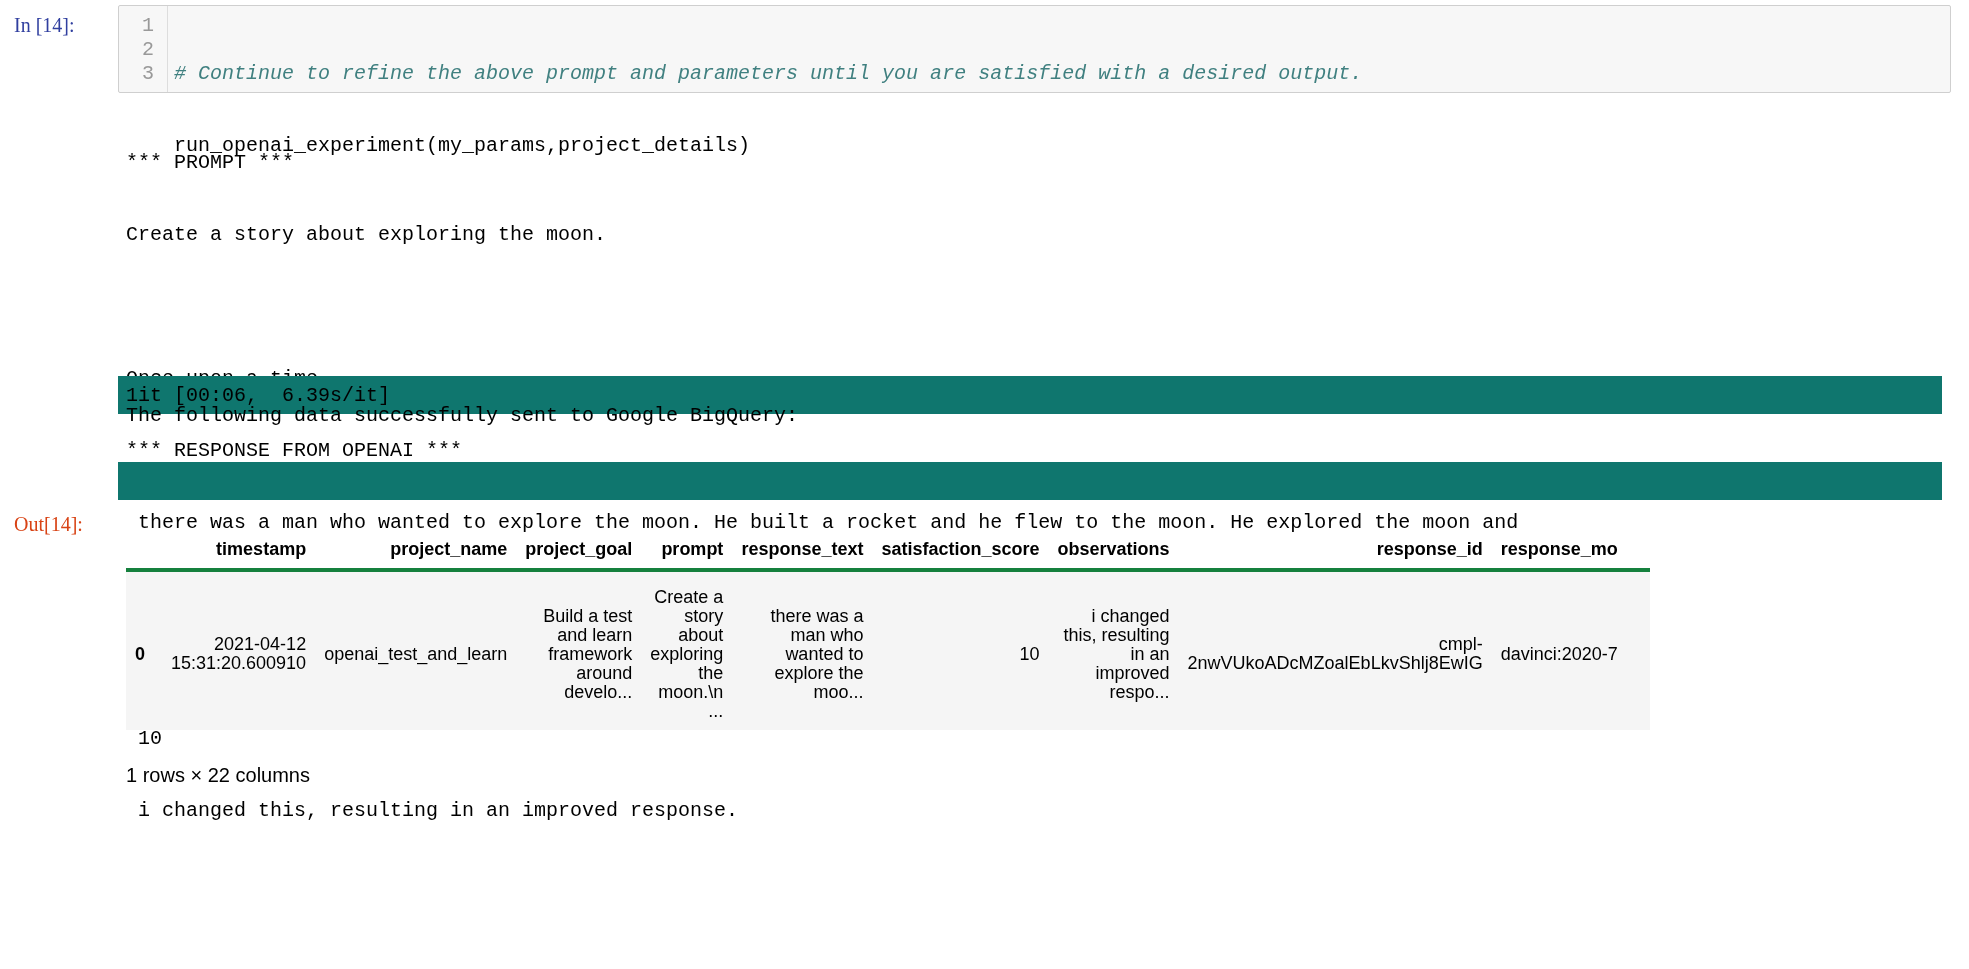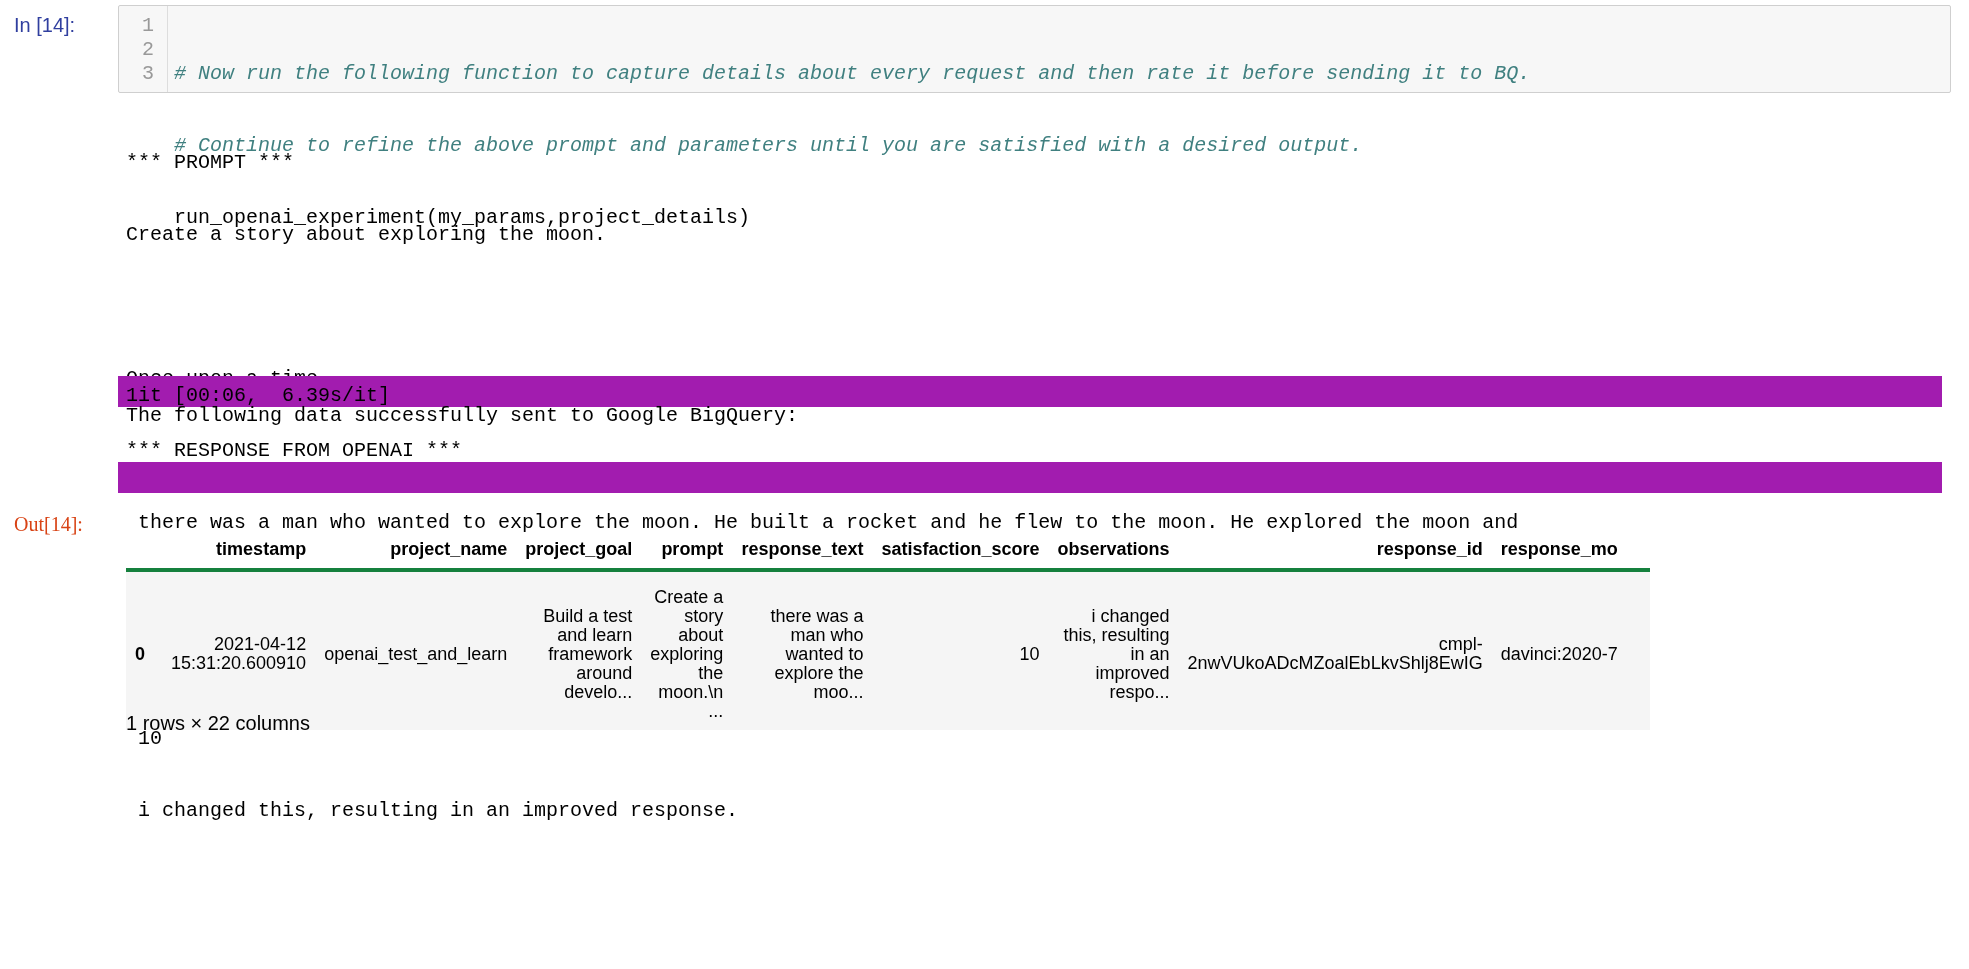--- a/index.html
+++ b/index.html
@@ -1,47 +1,46 @@
 <!DOCTYPE html>
 <html><head>
 <meta charset="utf-8">
 <style>
   html, body { margin:0; padding:0; background:#ffffff; }
   body { width:1969px; height:969px; position:relative; overflow:hidden; font-family:"Liberation Sans", sans-serif; }
-  .prompt-in { position:absolute; left:14px; top:13px; width:100px; font-family:Liberation Sans, sans-serif; font-size:20px; line-height:24px; color:#303f9f; }
+  .prompt-in { position:absolute; left:14px; top:13px; width:100px; font-family:Liberation Serif, serif; font-size:20px; line-height:24px; color:#303f9f; }
   .prompt-out { position:absolute; left:14px; top:512px; width:110px; font-family:Liberation Serif, serif; font-size:20px; line-height:24px; color:#d84315; }
   .code-cell { position:absolute; left:118px; top:5px; width:1833px; height:88px; background:#f7f7f7; border:1px solid #cfcfcf; border-radius:2px; box-sizing:border-box; }
   .gutter { position:absolute; left:0; top:0; width:49px; height:100%; border-right:1px solid #dddddd; box-sizing:border-box; }
   .gutter .ln { position:absolute; right:13px; font-family:"Liberation Mono", monospace; font-size:20px; line-height:24px; color:#999999; }
   .code-lines { position:absolute; left:55px; top:8px; font-family:"Liberation Mono", monospace; font-size:20px; line-height:24px; white-space:pre; }
   .code-lines .comment { color:#408080; font-style:italic; }
   .code-lines .plain { color:#000000; }
   .stream { position:absolute; left:126px; font-family:"Liberation Mono", monospace; font-size:20px; line-height:24px; white-space:pre; color:#000; }
-  .stderr { position:absolute; left:118px; width:1824px; height:31px; background:#a21caf; }
+  .stderr { position:absolute; left:118px; width:1824px; height:38px; background:#0f766e; }
   .stderr .txt { position:absolute; left:8px; top:8px; font-family:"Liberation Mono", monospace; font-size:20px; line-height:24px; white-space:pre; color:#000; }
   .df-wrap { position:absolute; left:126px; top:530px; width:1822px; height:200px; overflow:hidden; }
   table.df { border-collapse:collapse; font-family:"Liberation Sans", sans-serif; font-size:18px; color:#000; }
   table.df th { font-weight:bold; text-align:right; padding:0 9px; height:38px; vertical-align:middle; white-space:nowrap; border-bottom:4px solid #15803d; }
   table.df td { text-align:right; padding:8px 9px; vertical-align:middle; line-height:19px; height:148px; background:#f5f5f5; }
   table.df td.idx { font-weight:bold; text-align:left; padding-left:9px; }
-  .df-shape { position:absolute; left:126px; top:712px; font-family:"Liberation Sans", sans-serif; font-size:20px; color:#000; }
+  .df-shape { position:absolute; left:126px; top:764px; font-family:"Liberation Sans", sans-serif; font-size:20px; color:#000; }
 </style>
 </head>
 <body>
 
 <div class="prompt-in">In [14]:</div>
 
 <div class="code-cell">
   <div class="gutter">
     <div class="ln" style="top:8px">1</div>
     <div class="ln" style="top:32px">2</div>
     <div class="ln" style="top:56px">3</div>
   </div>
   <div class="code-lines">
-    <div class="comment"># Now run the following function to capture details about every request and then rate it before sending it to BQ.</div>
     <div class="comment"># Continue to refine the above prompt and parameters until you are satisfied with a desired output.</div>
     <div class="plain">run_openai_experiment(my_params,project_details)</div>
   </div>
 </div>
 
 <div class="stream" style="top:103px">
   <div>*** PROMPT ***</div>
   <div>Create a story about exploring the moon.</div>
   <div style="height:24px"></div>
   <div>Once upon a time,</div>

